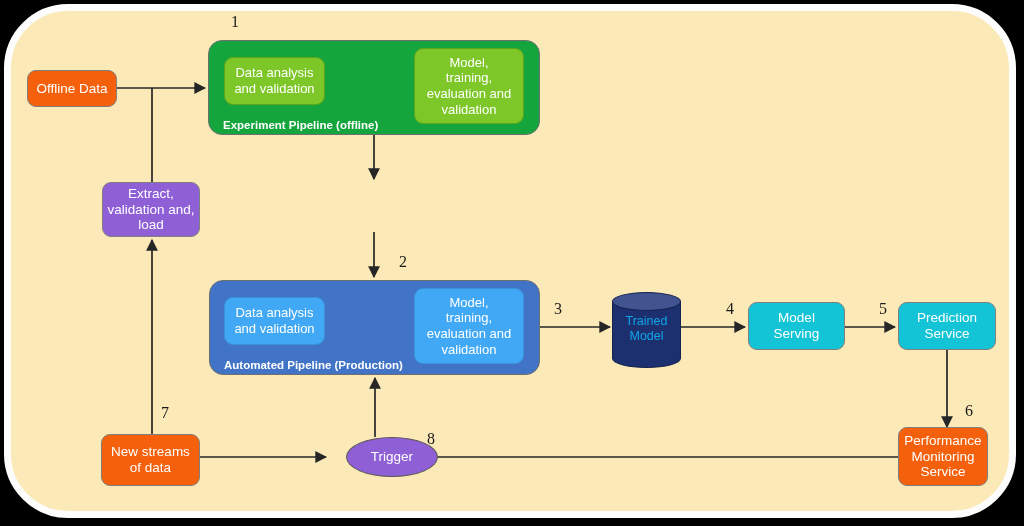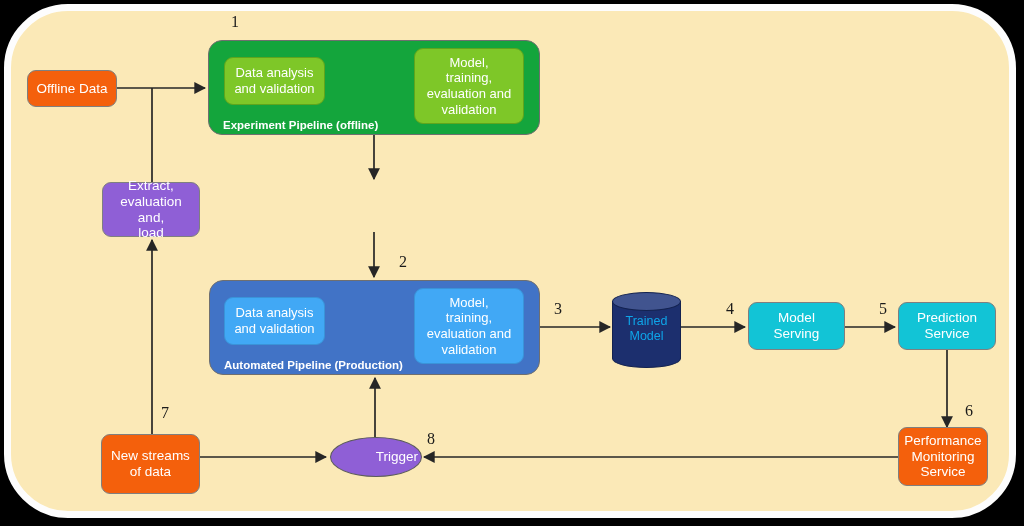--- a/index.html
+++ b/index.html
@@ -226,21 +226,21 @@
     </span>
   </div>
 
   <div class="node orange" style="left:27px; top:70px; width:90px; height:37px;">
     <span class="lbl">Offline Data</span>
   </div>
 
   <div class="node purple" style="left:102px; top:182px; width:98px; height:55px;">
     <span class="lbl">
       <span>Extract,</span><br>
-      <span>evaluation and,</span><br>
+      <span>validation and,</span><br>
       <span>load</span>
     </span>
   </div>
 
 
   <div id="trained-model" style="left:612px; top:292px; width:69px; height:76px;">
     <div class="cyl-body"></div>
     <div class="cyl-top"></div>
     <div class="cyl-label">
       <span>Trained</span><br>
@@ -263,28 +263,28 @@
   </div>
 
   <div class="node orange" style="left:898px; top:427px; width:90px; height:59px;">
     <span class="lbl">
       <span>Performance</span><br>
       <span>Monitoring</span><br>
       <span>Service</span>
     </span>
   </div>
 
-  <div class="node orange" style="left:101px; top:434px; width:99px; height:60px;">
+  <div class="node orange" style="left:101px; top:434px; width:99px; height:52px;">
     <span class="lbl">
       <span>New streams</span><br>
       <span>of data</span>
     </span>
   </div>
 
-  <div class="node ellipse" style="left:330px; top:437px; width:92px; height:40px;text-align:right;">
+  <div class="node ellipse" style="left:346px; top:437px; width:92px; height:40px;">
     <span class="lbl">Trigger</span>
   </div>
 
   <div class="step-num" style="left:231px; top:13px;">1</div>
   <div class="step-num" style="left:399px; top:253px;">2</div>
   <div class="step-num" style="left:554px; top:300px;">3</div>
   <div class="step-num" style="left:726px; top:300px;">4</div>
   <div class="step-num" style="left:879px; top:300px;">5</div>
   <div class="step-num" style="left:965px; top:402px;">6</div>
   <div class="step-num" style="left:161px; top:404px;">7</div>

